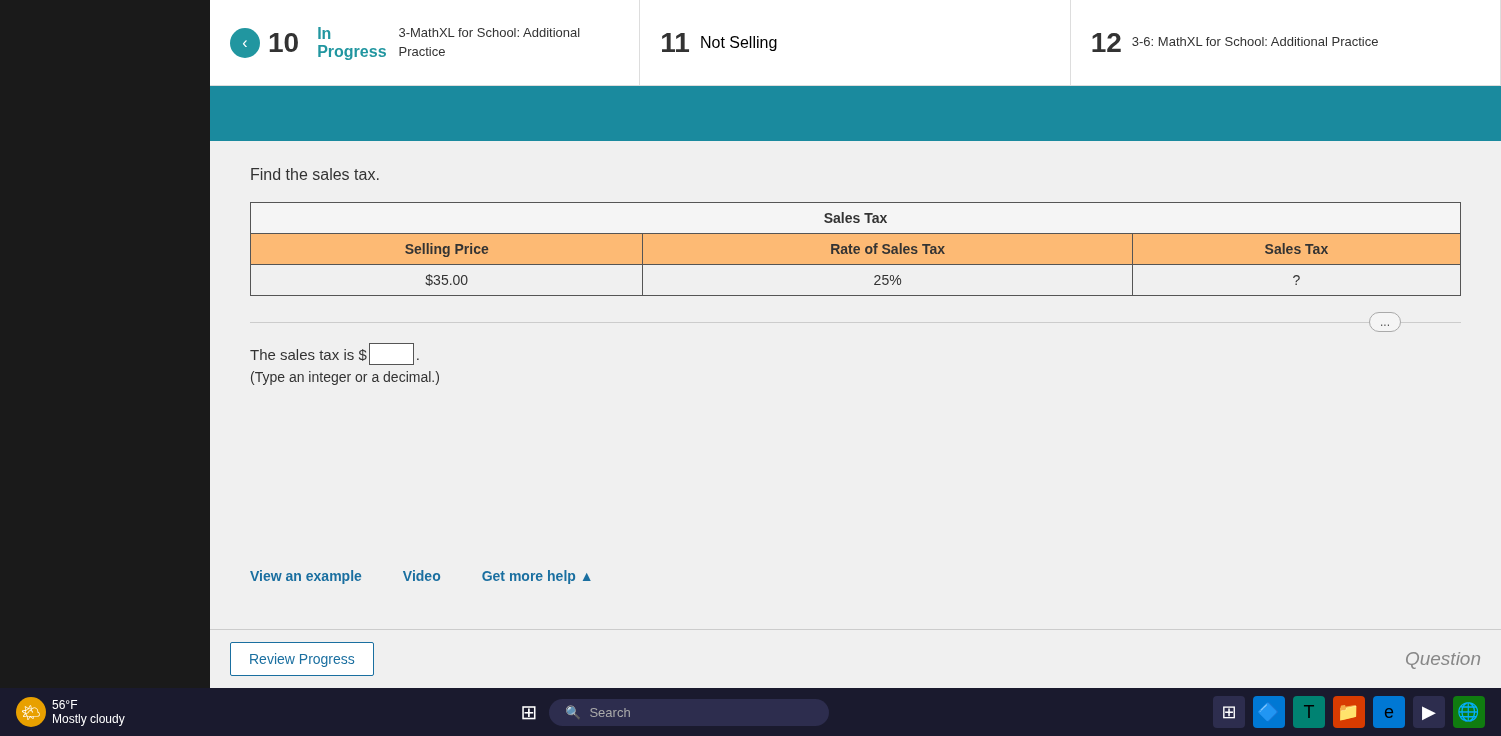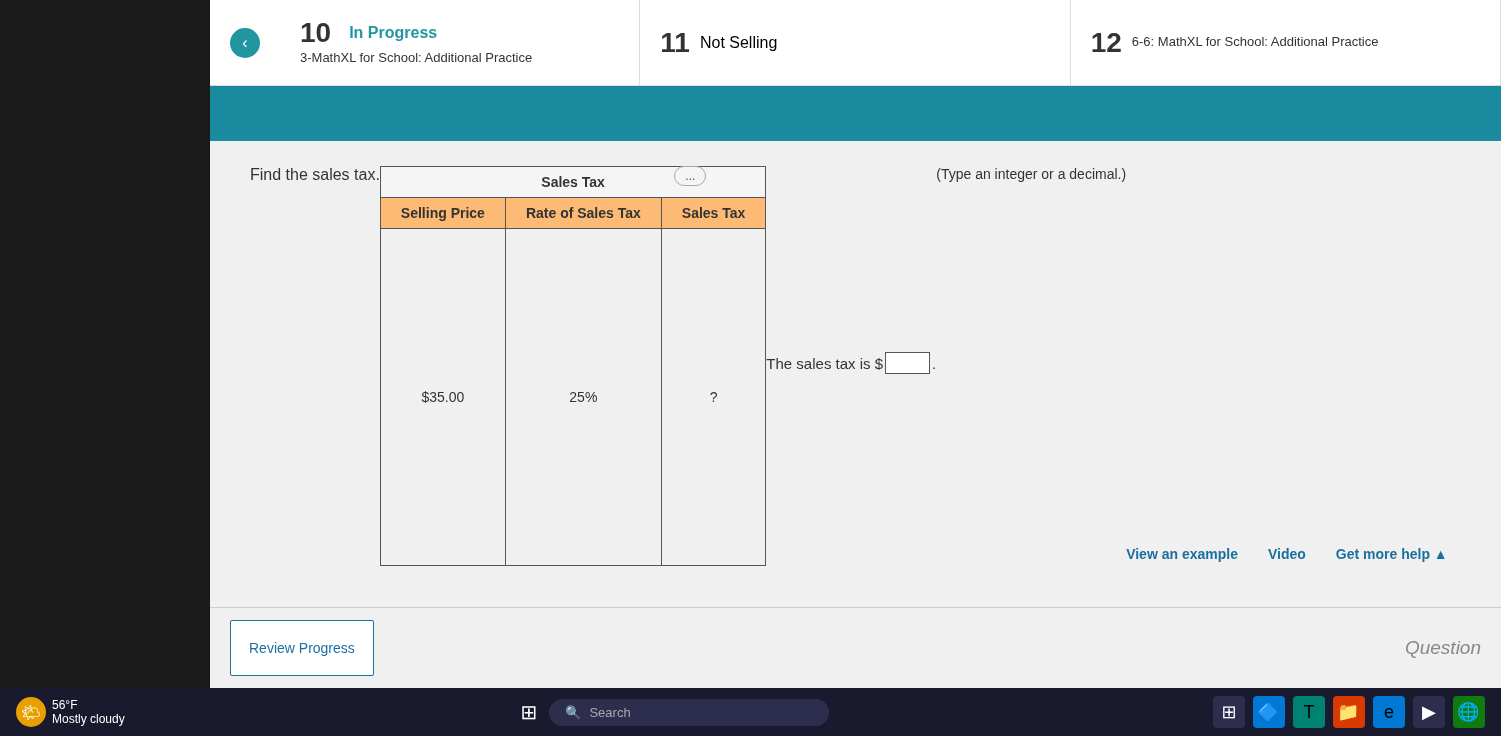--- a/index.html
+++ b/index.html
@@ -96,20 +96,21 @@
       height: 55px;
       width: 100%;
     }
 
     
     .question-area {
       background: #f0f0f0;
       flex: 1;
       padding: 25px 40px;
       display: flex;
+      flex-direction: column;
     }
 
     .find-sales-tax-text {
       font-size: 16px;
       color: #333;
       margin-bottom: 18px;
     }
 
     
     .sales-tax-table {
@@ -160,46 +161,45 @@
     .more-options-btn-pos {
       position: absolute;
       right: 60px;
       top: -10px;
     }
 
     
     .sales-tax-input-line {
       font-size: 15px;
       color: #333;
-      margin-bottom: 22px;
+      margin-bottom: 4px;
       display: flex;
       align-items: center;
     }
 
     .answer-input {
       border: 1px solid #555;
       width: 45px;
       height: 22px;
       margin: 0 2px;
       font-size: 14px;
       padding: 2px 4px;
       background: white;
     }
 
     .decimal-hint {
       font-size: 14px;
       color: #333;
       margin-bottom: 30px;
-      text-align: center;
     }
 
     
     .help-buttons {
       display: flex;
-      gap: 30px;
+      gap: 41px;
       margin-top: auto;
       margin-bottom: 20px;
       align-items: center;
     }
 
     .help-btn {
       font-size: 14px;
       font-weight: bold;
       color: #1a6fa0;
       background: none;
@@ -215,21 +215,21 @@
       padding: 12px 20px;
       display: flex;
       align-items: center;
       justify-content: space-between;
     }
 
     .review-progress-btn {
       border: 1px solid #1a6fa0;
       background: white;
       color: #1a6fa0;
-      padding: 19px 18px;
+      padding: 8px 18px;
       font-size: 14px;
       cursor: pointer;
       border-radius: 2px;
     }
 
     .question-label {
       font-size: 19px;
       color: #888;
       font-style: italic;
     }
@@ -345,39 +345,39 @@
 <body>
 
 <div class="left-dark"></div>
 
 <div class="main-content">
 
   <div class="top-nav">
 
     <div class="nav-item nav-item-10">
       <div class="back-arrow">‹</div>
-      <div style="display:flex; flex-direction:column;margin-left:32px;">
+      <div style="display:flex; flex-direction:row;">
         <div style="display:flex; align-items:center; gap:8px;">
           <span class="nav-number">10</span>
           <span class="in-progress-badge">In Progress</span>
         </div>
         <span class="nav-text">3-MathXL for School: Additional Practice</span>
       </div>
     </div>
 
     <div class="nav-item">
       <span class="nav-number">11</span>
       <div style="display:flex; flex-direction:column;">
         <span class="not-started-badge">Not Selling</span>
       </div>
     </div>
 
     <div class="nav-item">
       <span class="nav-number">12</span>
-      <span class="nav-text">6-6: MathXL for School: Additional Practice</span>
+      <span class="nav-text">3-6: MathXL for School: Additional Practice</span>
     </div>
 
   </div>
 
   <div class="teal-bar"></div>
 
   <div class="question-area">
 
     <p class="find-sales-tax-text">Find the sales tax.</p>
 

